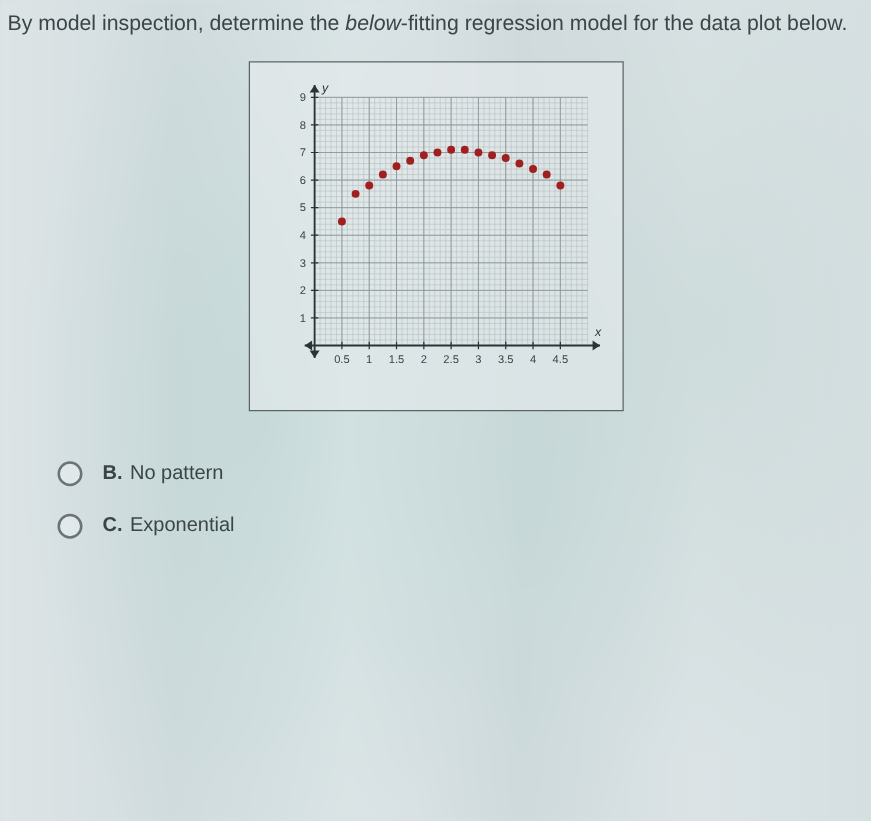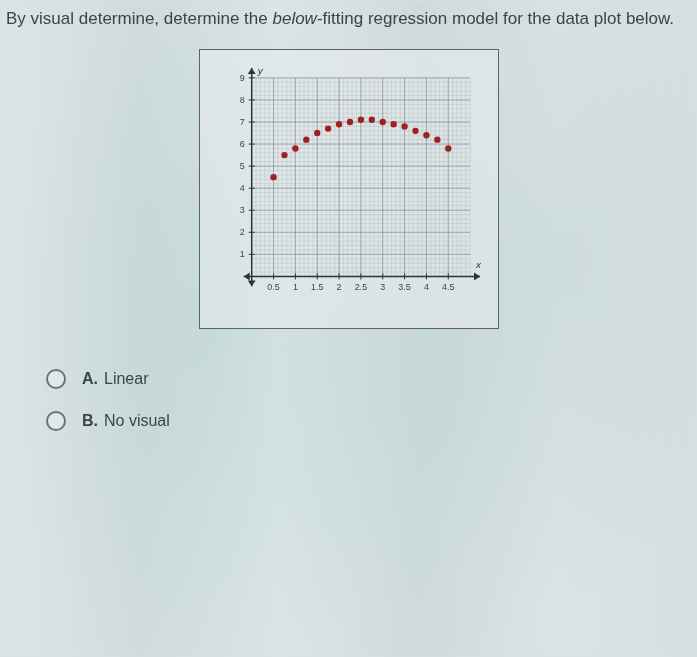--- a/index.html
+++ b/index.html
@@ -61,21 +61,21 @@
   .option-label .letter { font-weight: bold; margin-right: 6px; }
 </style>
 </head>
 <body>
 
 <div class="bg-wave"></div>
 
 <div class="content">
 
   <p class="question">
-    <span>By visual determine, determine the </span><span class="italic">below</span><span>-fitting regression model for the data plot below.</span>
+    <span>By model inspection, determine the </span><span class="italic">below</span><span>-fitting regression model for the data plot below.</span>
   </p>
 
   <div class="chart-wrap">
     <div class="chart-box">
       <svg class="chart-inner" viewBox="0 0 280 260" id="chart-svg">
           <line x1="42" y1="218" x2="42" y2="18" stroke="#b8c0c2" stroke-width="0.5"></line>
           <line x1="46.4" y1="218" x2="46.4" y2="18" stroke="#b8c0c2" stroke-width="0.5"></line>
           <line x1="50.8" y1="218" x2="50.8" y2="18" stroke="#b8c0c2" stroke-width="0.5"></line>
           <line x1="55.2" y1="218" x2="55.2" y2="18" stroke="#b8c0c2" stroke-width="0.5"></line>
           <line x1="59.6" y1="218" x2="59.6" y2="18" stroke="#b8c0c2" stroke-width="0.5"></line>
@@ -250,21 +250,21 @@
           <circle cx="218" cy="75.77777777777777" r="3.2" fill="#a02020"></circle>
           <circle cx="229" cy="80.22222222222223" r="3.2" fill="#a02020"></circle>
           <circle cx="240" cy="89.11111111111111" r="3.2" fill="#a02020"></circle>
         </svg>
     </div>
   </div>
 
   <div class="options" id="options-container">
       <div class="option-row">
         <div class="radio"></div>
-        <div class="option-label"><span class="letter">A.</span><span>Linear</span></div>
+        <div class="option-label"><span class="letter">B.</span><span>No pattern</span></div>
       </div>
       <div class="option-row">
         <div class="radio"></div>
-        <div class="option-label"><span class="letter">B.</span><span>No visual</span></div>
+        <div class="option-label"><span class="letter">C.</span><span>Exponential</span></div>
       </div>
     </div>
 
 </div>
 
 </body></html>

